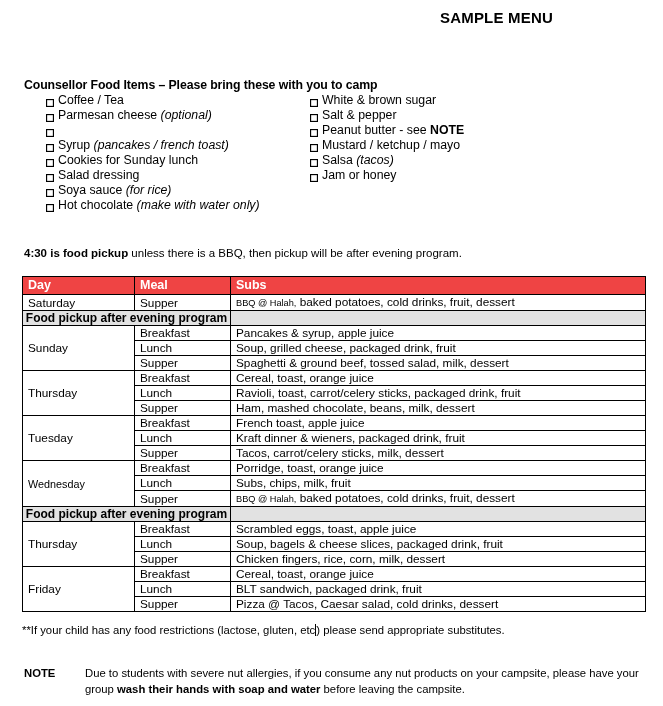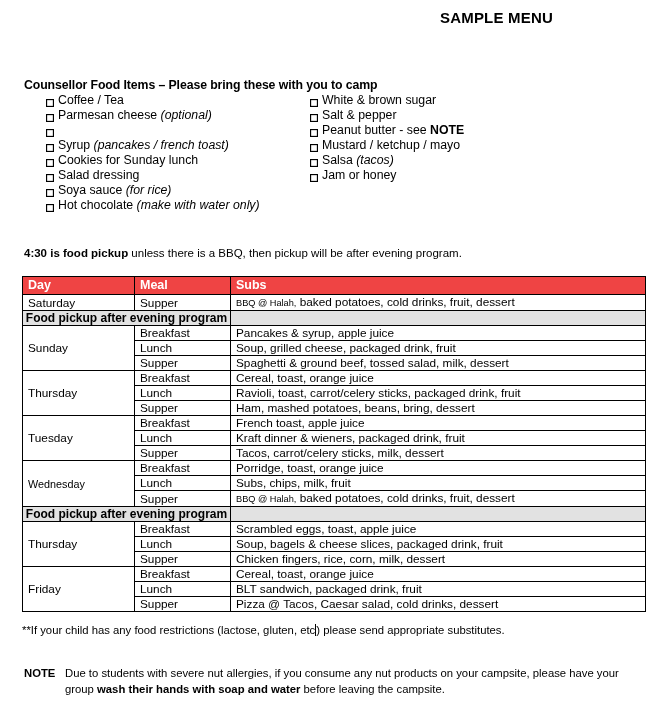--- a/index.html
+++ b/index.html
@@ -157,21 +157,21 @@
     line-height: 16px;
   }
   .note-label {
     position: absolute;
     left: 0;
     top: 0;
     font-weight: bold;
     font-size: 11.3px;
   }
   .note-body {
-    margin-left: 41px;
+    margin-left: 61px;
   }
   .note-body b { font-weight: bold; }
 </style>
 </head>
 <body>
 
 <div class="page-title">SAMPLE MENU</div>
 
 <div class="counsellor-heading">Counsellor Food Items – Please bring these with you to camp</div>
 
@@ -338,21 +338,21 @@
           <td class="day-cell" rowspan="3">Thursday</td>
           <td>Breakfast</td>
           <td>Cereal, toast, orange juice</td>
         </tr>
         <tr>
           <td>Lunch</td>
           <td>Ravioli, toast, carrot/celery sticks, packaged drink, fruit</td>
         </tr>
         <tr>
           <td>Supper</td>
-          <td>Ham, mashed potatoes, beans, bring, dessert</td>
+          <td>Ham, mashed chocolate, beans, milk, dessert</td>
         </tr>
         <tr>
           <td class="day-cell" rowspan="3">Tuesday</td>
           <td>Breakfast</td>
           <td>French toast, apple juice</td>
         </tr>
         <tr>
           <td>Lunch</td>
           <td>Kraft dinner &amp; wieners, packaged drink, fruit</td>
         </tr>

